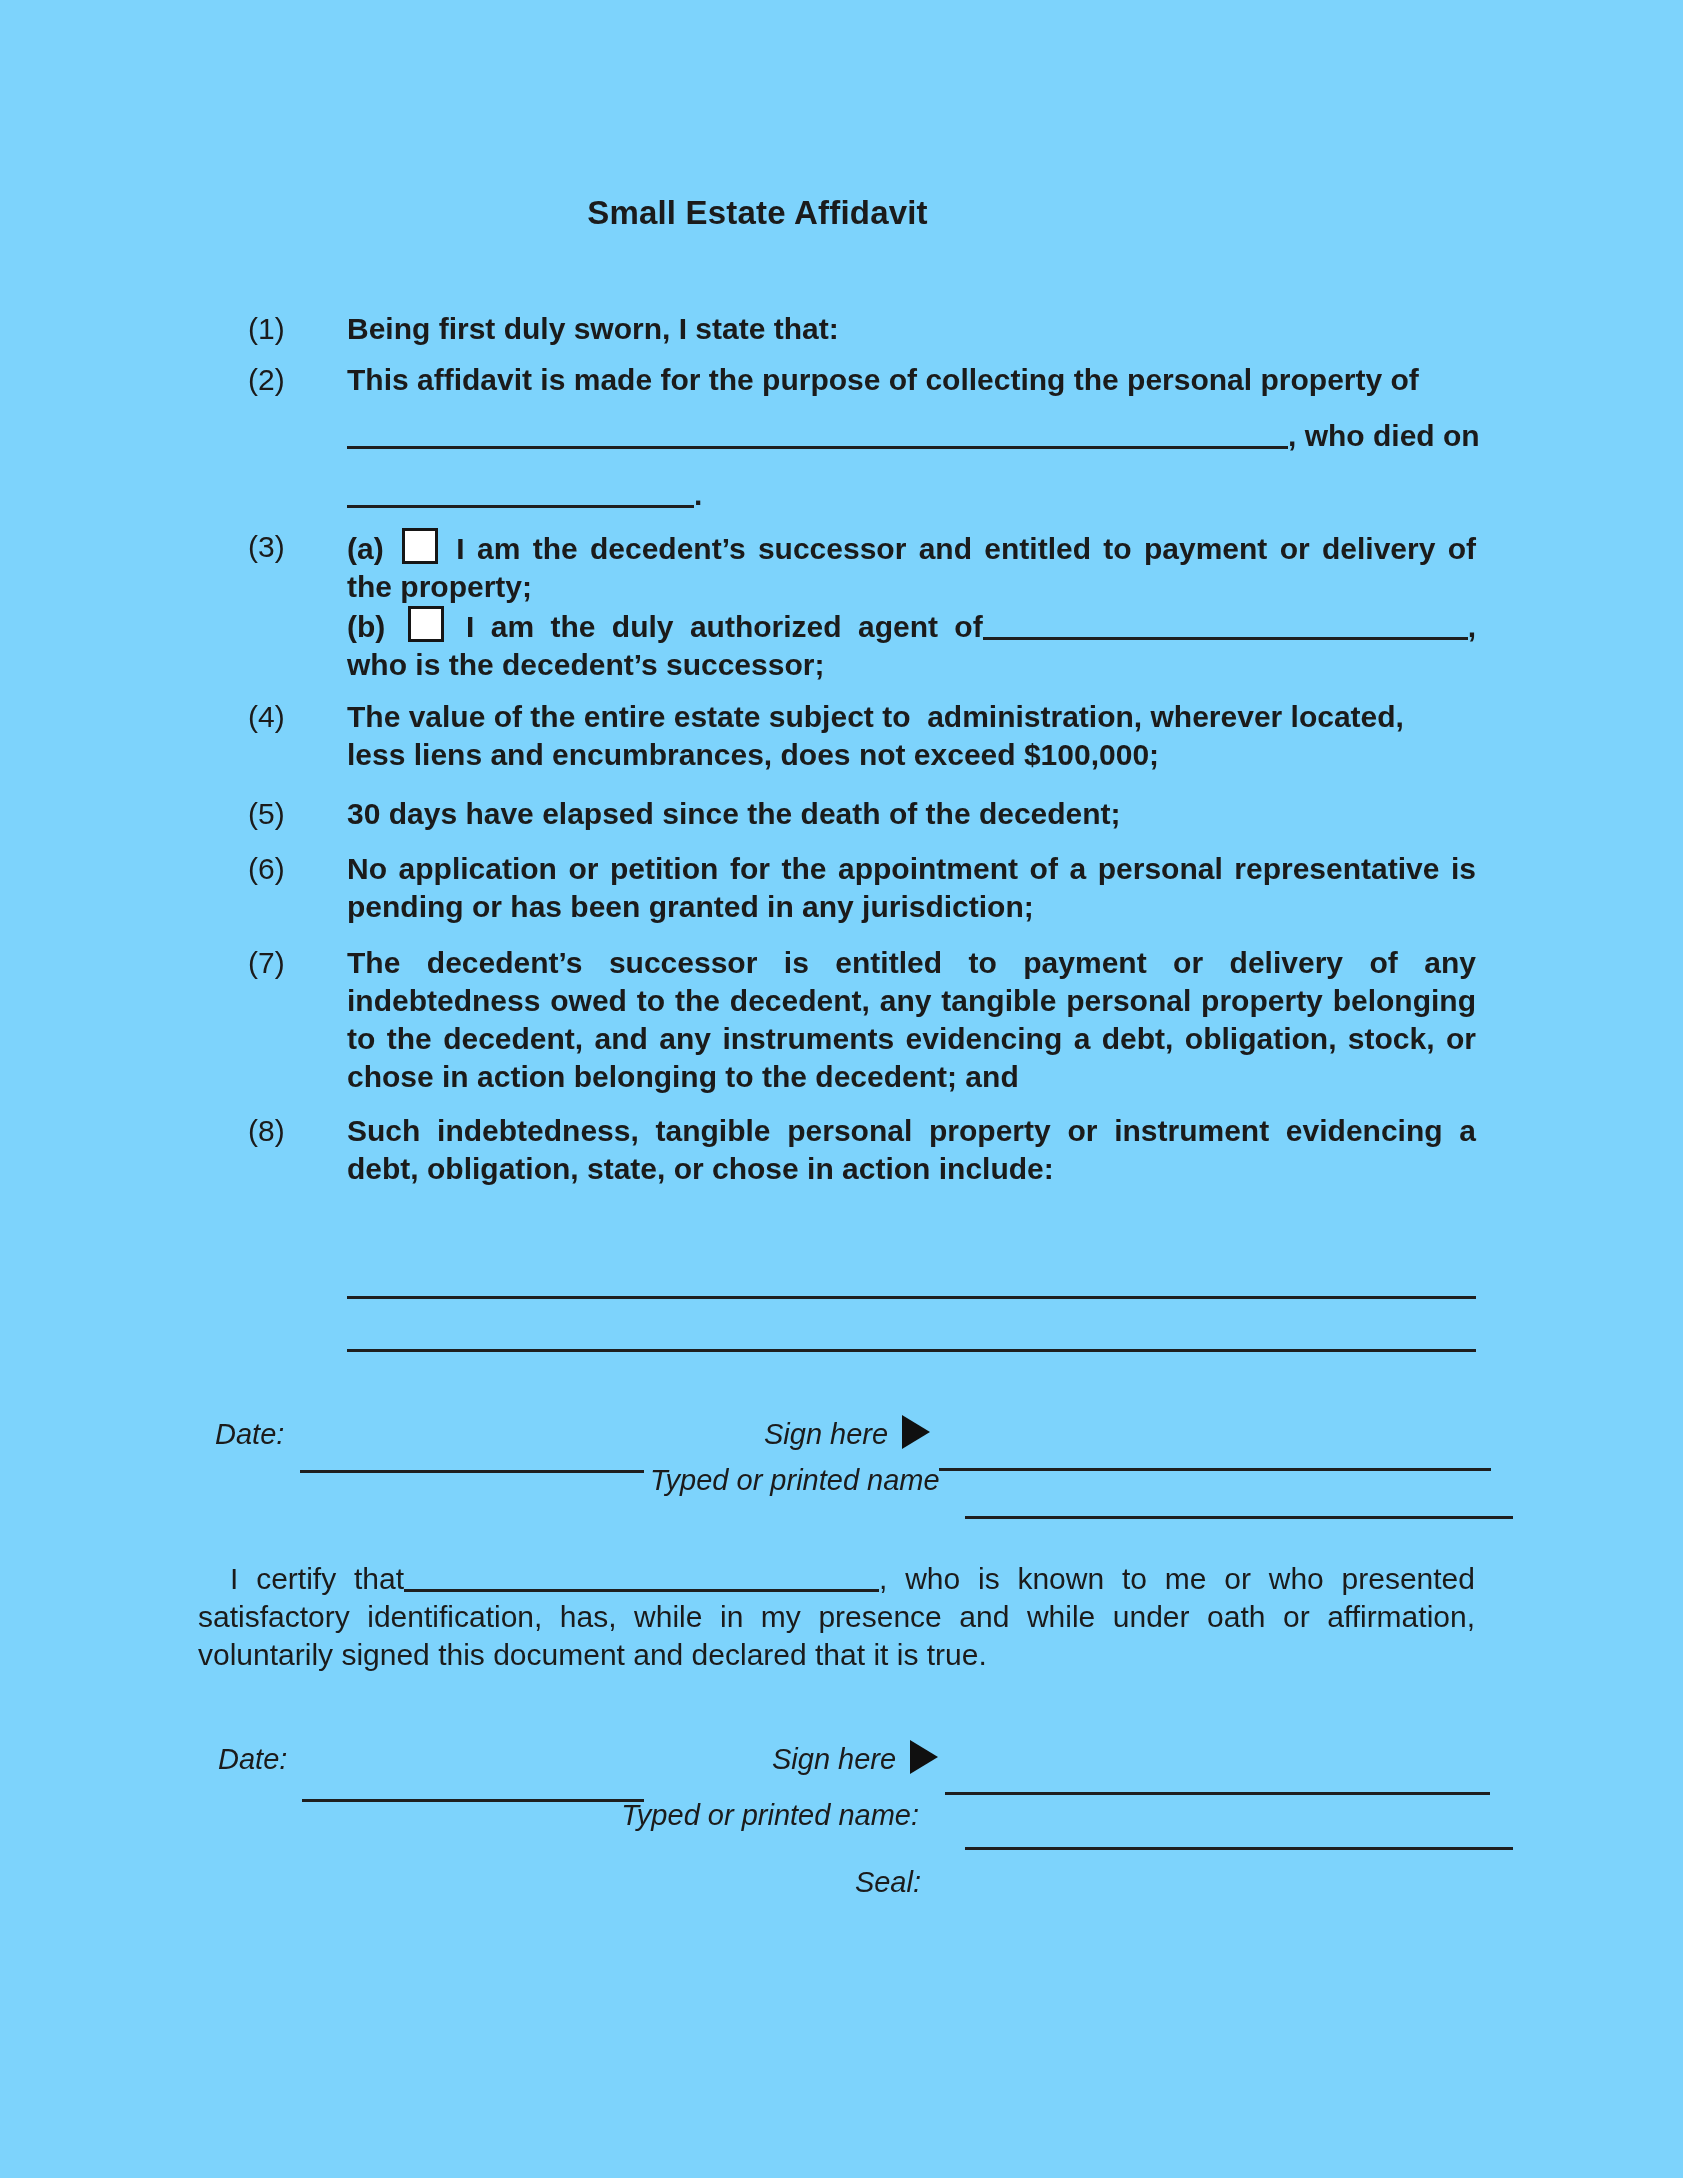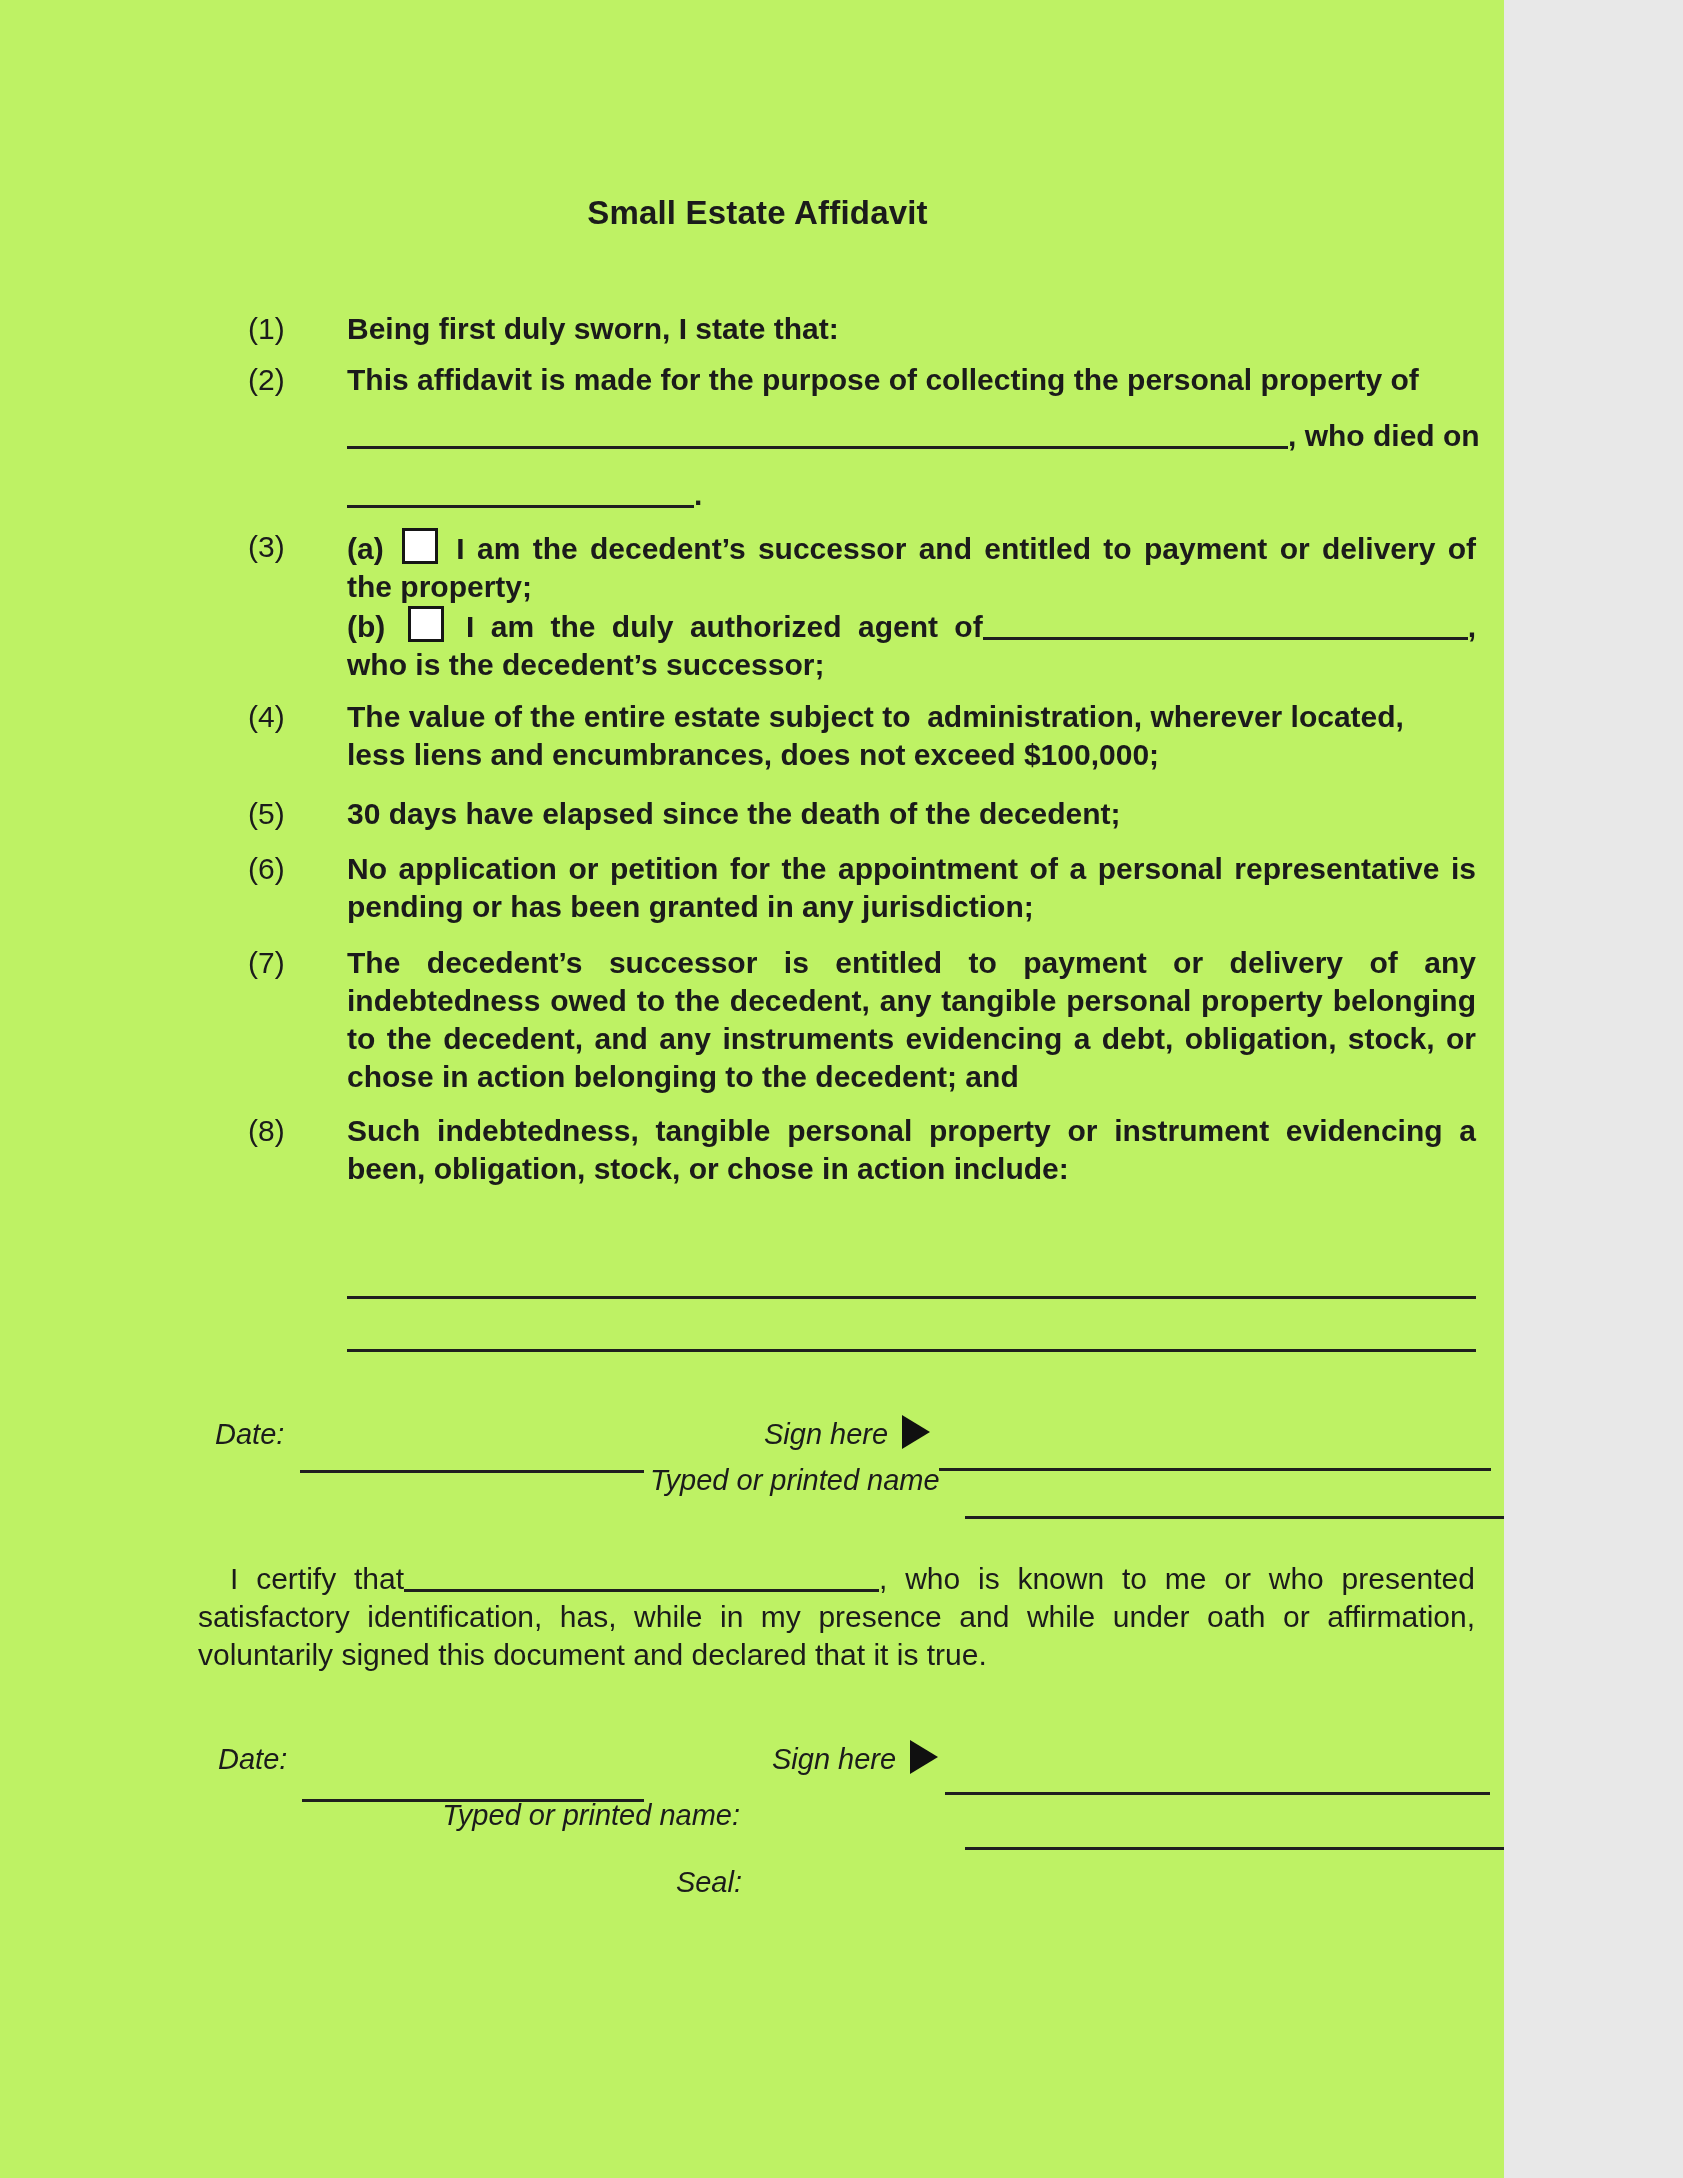--- a/index.html
+++ b/index.html
@@ -1,19 +1,19 @@
 <!DOCTYPE html>
 <html><head>
 <meta charset="utf-8">
 <style>
   html,body{margin:0;padding:0;background:#e8e8e8;}
   .page{
     position:relative;
-    width:1504px;height:2178px;
-    background:#bef264;
+    width:1683px;height:2178px;
+    background:#7dd3fc;
     font-family:"Liberation Sans","DejaVu Sans",sans-serif;
     color:#1b1b1b;
     font-size:30px;
     overflow:hidden;
   }
   .title{
     position:absolute;top:194px;left:0;width:1515px;
     text-align:center;font-weight:bold;font-size:33px;letter-spacing:0.2px;
   }
   .list{position:absolute;left:248px;top:310px;width:1228px;}
@@ -112,21 +112,21 @@
         <div class="ln fill">indebtedness owed to the decedent, any tangible personal property belonging</div>
         <div class="ln fill">to the decedent, and any instruments evidencing a debt, obligation, stock, or</div>
         <div class="ln">chose in action belonging to the decedent; and</div>
       </div>
     </div>
 
     <div class="item">
       <div class="num">(8)</div>
       <div class="body">
         <div class="ln fill">Such indebtedness, tangible personal property or instrument evidencing a</div>
-        <div class="ln">been, obligation, stock, or chose in action include:</div>
+        <div class="ln">debt, obligation, state, or chose in action include:</div>
       </div>
     </div>
 
     <div class="item">
       <div class="num"></div>
       <div class="body">
         <div class="wline" style="margin-top:108px;"></div>
         <div class="wline" style="margin-top:50px;"></div>
       </div>
     </div>

